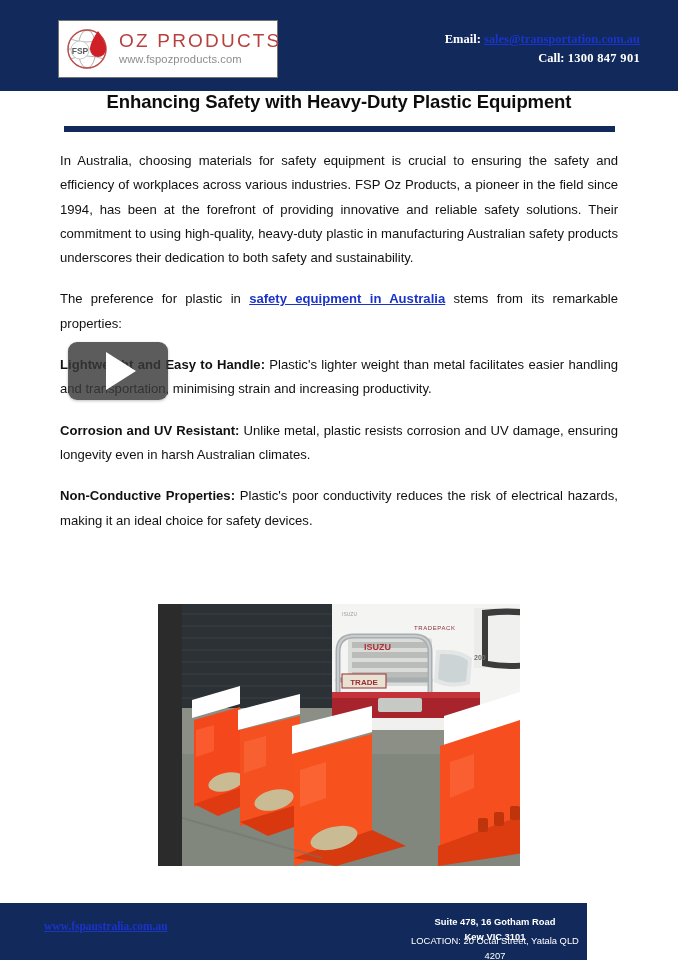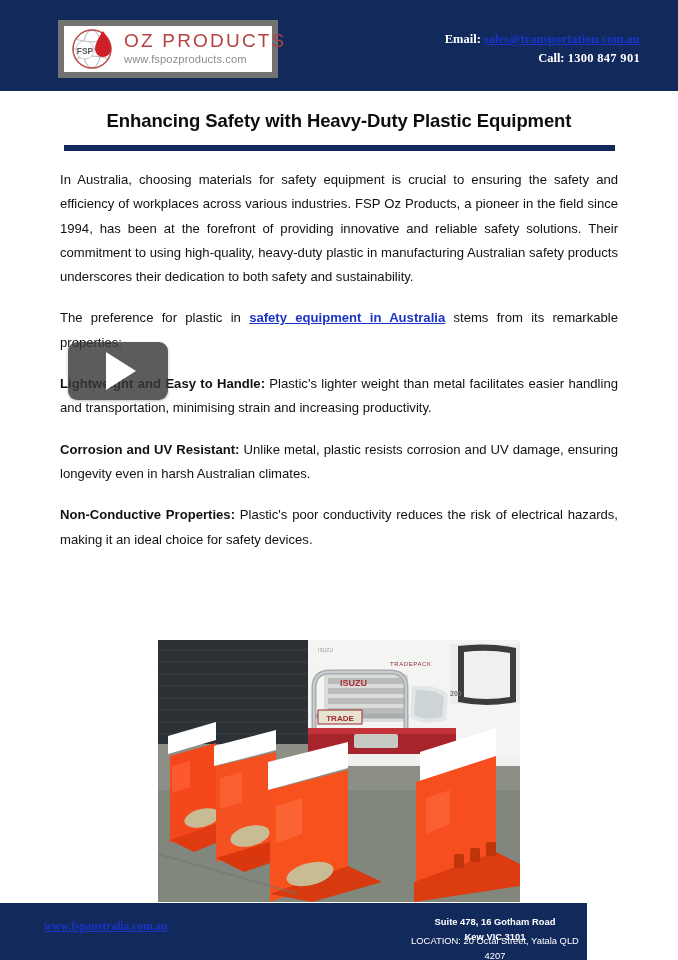--- a/index.html
+++ b/index.html
@@ -11,21 +11,21 @@
   }
   .page { position: relative; width: 678px; height: 960px; background: #fff; }
 
   
   .header {
     position: absolute; left: 0; top: 0; width: 678px; height: 91px;
     background: #12295c;
   }
   .logo-box {
     position: absolute; left: 58px; top: 20px; width: 220px; height: 58px;
-    background: #ffffff; border: 6px solid #737373;
+    background: #ffffff; border: 1px solid #737373;
     display: flex; align-items: center; padding: 4px 6px;
   }
   .logo-mark { position: relative; width: 50px; height: 48px; flex: none; }
   .logo-text { margin-left: 4px; }
   .logo-title {
     font-size: 19px; letter-spacing: 2.2px; color: #b7413f;
     font-weight: 400; line-height: 1.05; white-space: nowrap;
   }
   .logo-url {
     font-size: 11.2px; color: #8d8d8d; letter-spacing: 0.1px;
@@ -40,21 +40,21 @@
   .contact-row .lbl { color: #ffffff; }
   .email-link {
     color: #1a34c8; text-decoration: underline; font-weight: bold;
   }
   .call-num { letter-spacing: 0.3px; }
 
   
   .content { position: absolute; left: 0; top: 91px; width: 678px; }
   .doc-title {
     text-align: center; font-size: 18.5px; font-weight: bold;
-    color: #0d0d0d; margin-top: 19px; letter-spacing: -0.1px;
+    color: #0d0d0d; letter-spacing: -0.1px;
   }
   .title-rule {
     width: 551px; height: 6px; background: #12295c;
     margin: 13px auto 0 auto;
   }
   .body-wrap { padding: 0 60px 0 60px; position: relative; }
   p.para {
     font-size: 13.1px; line-height: 24.3px; color: #111111;
     text-align: justify; margin-top: 17px;
   }
@@ -79,23 +79,23 @@
   .play-tri {
     width: 0; height: 0;
     border-left: 30px solid #ffffff;
     border-top: 19px solid transparent;
     border-bottom: 19px solid transparent;
     margin-left: 6px;
   }
 
   
   .photo {
-    position: absolute; left: 158px; top: 640px;
+    position: absolute; left: 158px; top: 604px;
     width: 362px; height: 262px;
-    overflow: hidden; background: #2b2b2b;
+    overflow: hidden; background: #2b2b2b; padding-left: 24px;
   }
   .photo svg { display: block; }
 
   
   .footer {
     position: absolute; left: 0; top: 903px; width: 587px; height: 57px;
     background: #12295c;
   }
   .foot-url {
     position: absolute; left: 44px; top: 17px;

